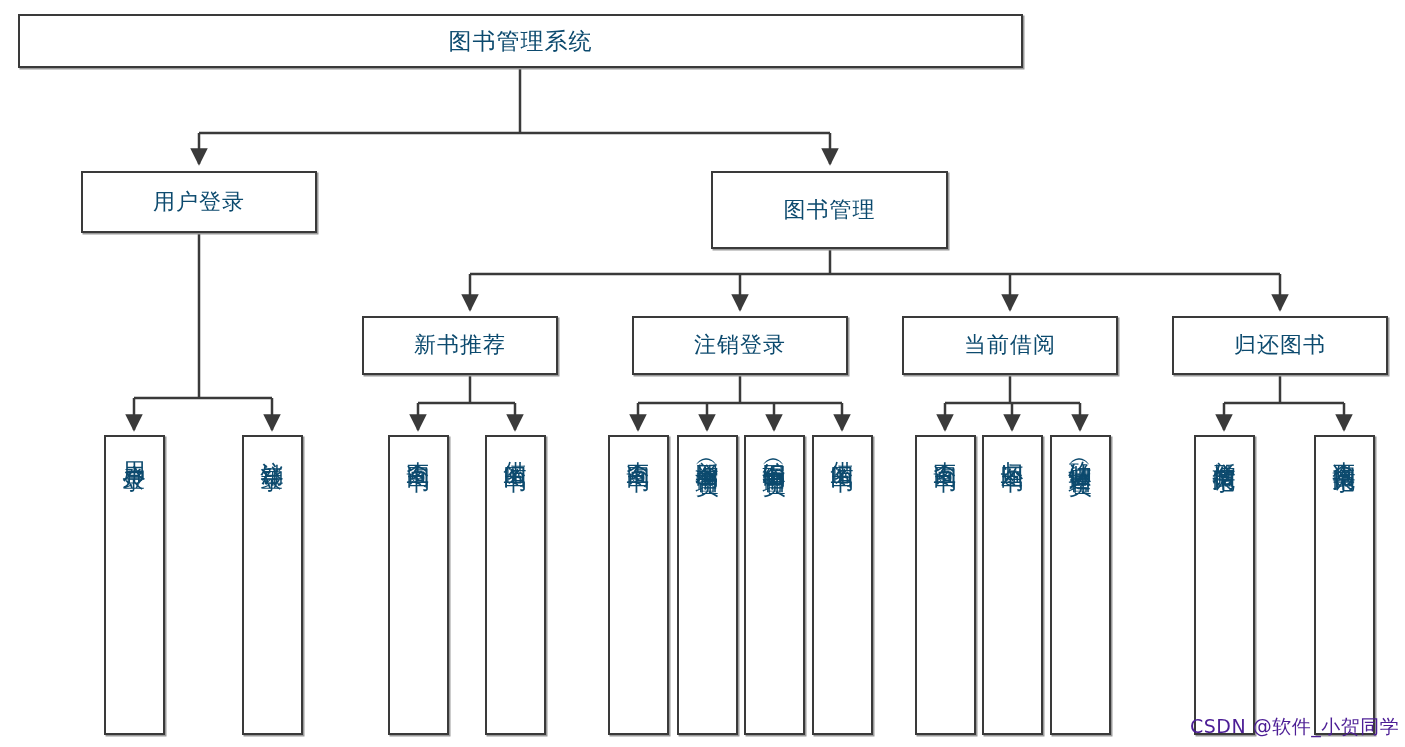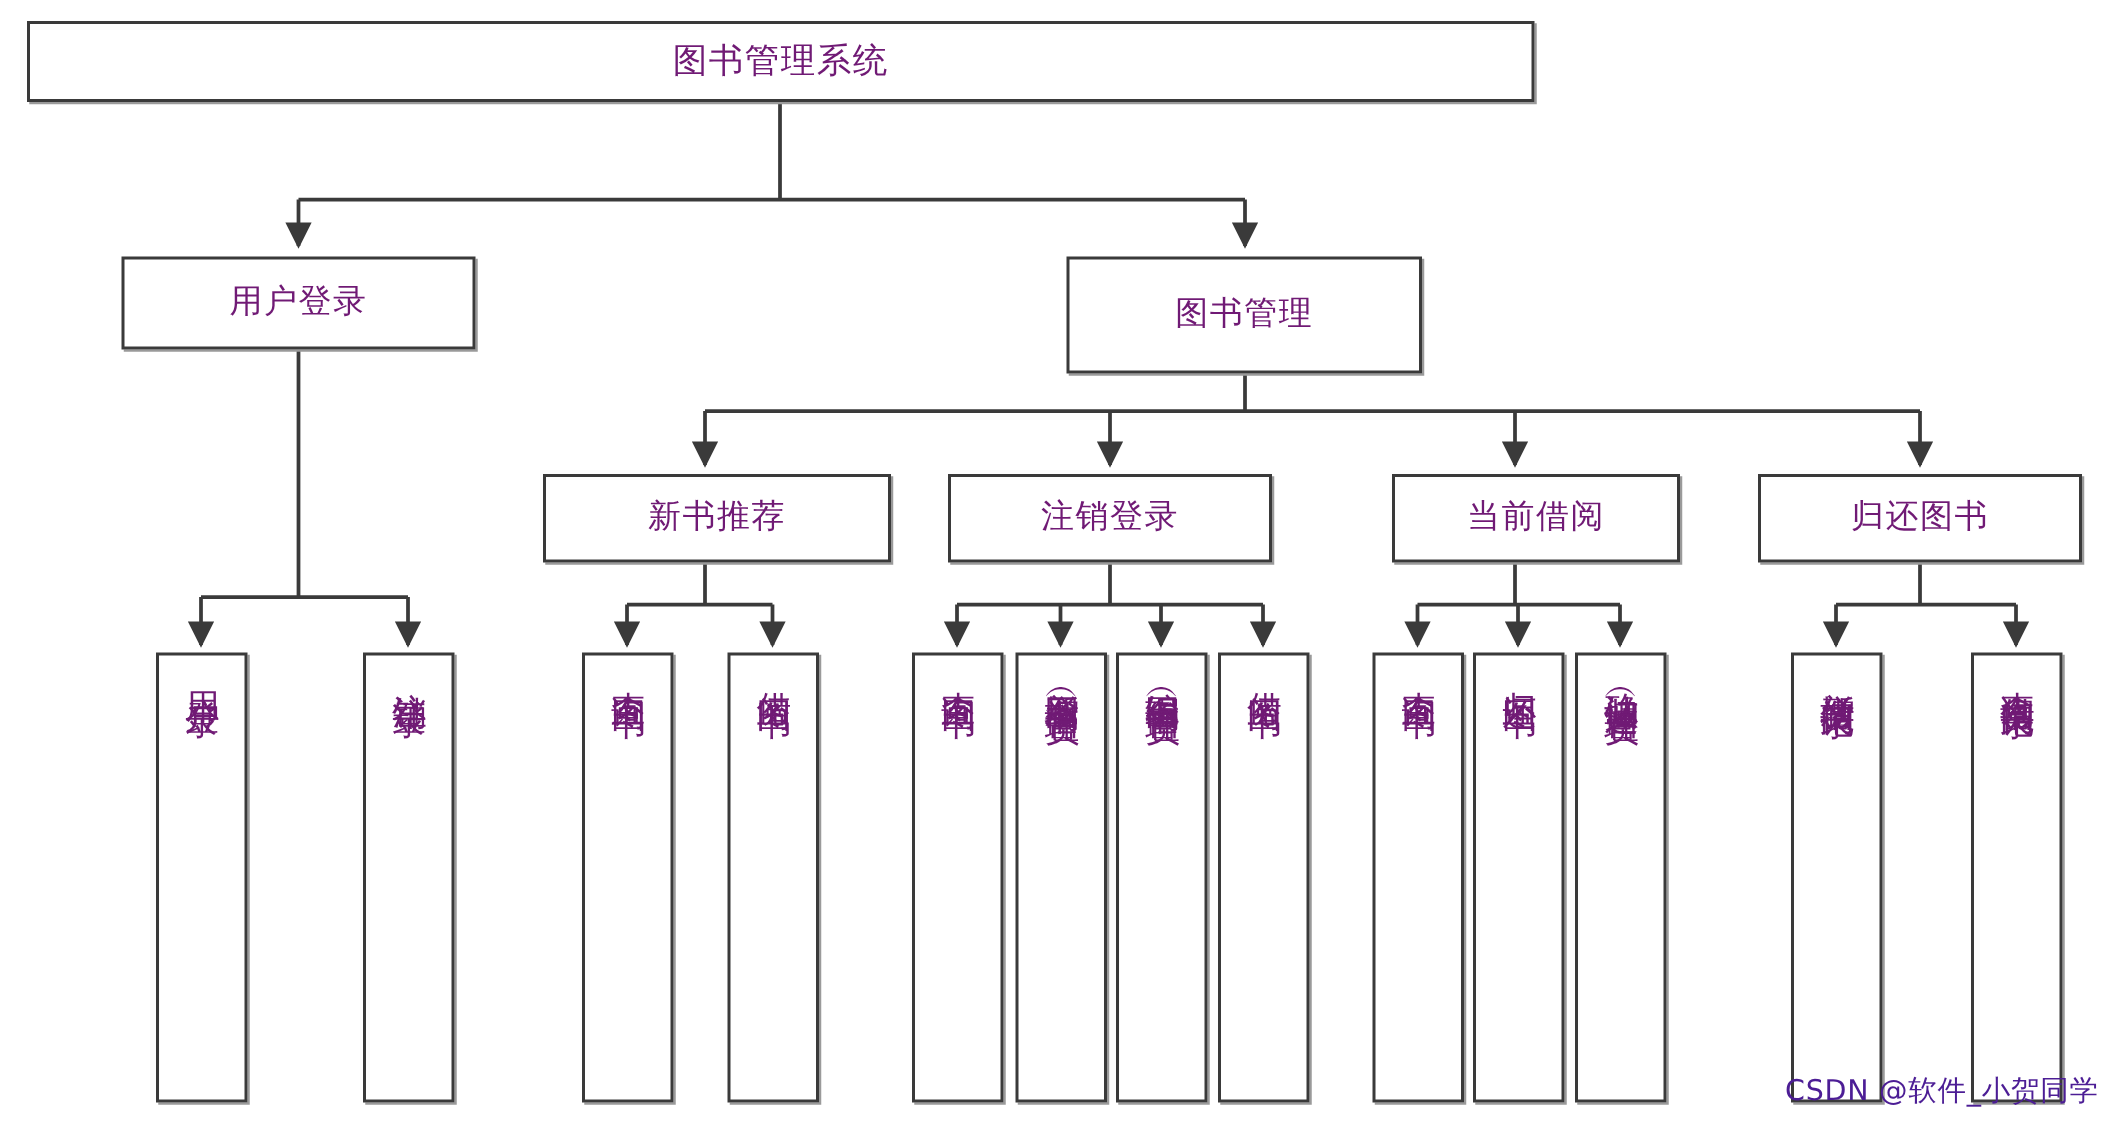--- a/index.html
+++ b/index.html
@@ -22,21 +22,21 @@
     top: 0;
     width: 1405px;
     height: 747px;
     pointer-events: none;
   }
   .node {
     position: absolute;
     box-sizing: border-box;
     border: 2px solid #3a3a3a;
     background: #ffffff;
-    color: #701a75;
+    color: #0c4a6e;
     display: flex;
     align-items: center;
     justify-content: center;
     text-align: center;
     box-shadow: 1.5px 1.5px 0 0 #9a9a9a;
   }
   .node .label {
     display: block;
     line-height: 1.22;
   }
@@ -134,27 +134,27 @@
     <span class="label">图书管理系统</span>
   </div>
 
   <div class="node h" style="left:81px; top:171px; width:236px; height:62px;">
     <span class="label">用户登录</span>
   </div>
   <div class="node h" style="left:711px; top:171px; width:237px; height:78px;">
     <span class="label">图书管理</span>
   </div>
 
-  <div class="node h" style="left:362px; top:316px; width:232px; height:59px;">
+  <div class="node h" style="left:362px; top:316px; width:196px; height:59px;">
     <span class="label">新书推荐</span>
   </div>
   <div class="node h" style="left:632px; top:316px; width:216px; height:59px;">
     <span class="label">注销登录</span>
   </div>
-  <div class="node h" style="left:928px; top:316px; width:192px; height:59px;">
+  <div class="node h" style="left:902px; top:316px; width:216px; height:59px;">
     <span class="label">当前借阅</span>
   </div>
   <div class="node h" style="left:1172px; top:316px; width:216px; height:59px;">
     <span class="label">归还图书</span>
   </div>
 
   <div class="node v" style="left:104px; top:435px; width:61px; height:300px;">
     <span class="label">用户登录</span>
   </div>
   <div class="node v" style="left:242px; top:435px; width:61px; height:300px;">

